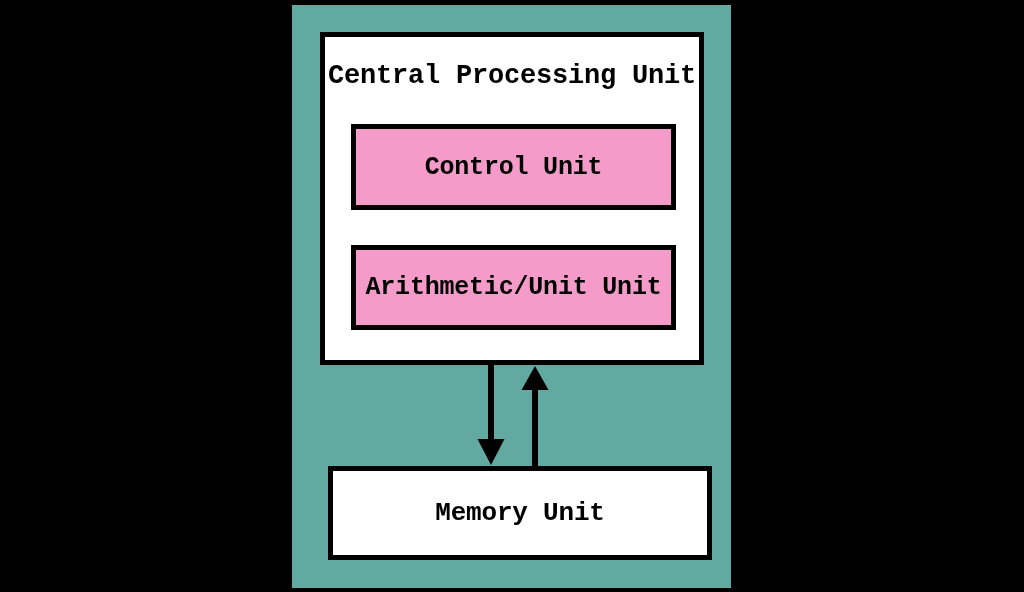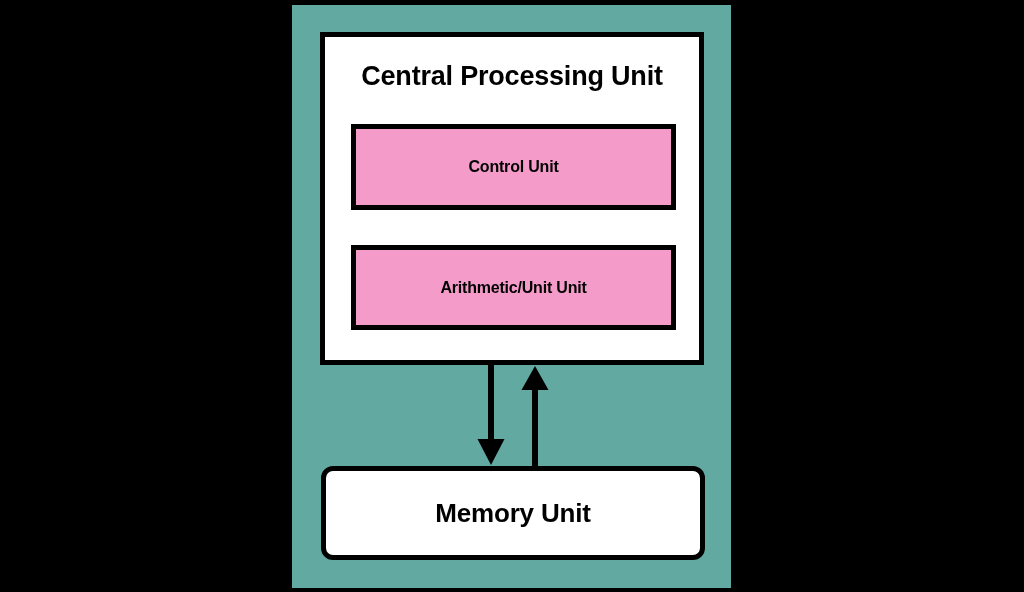--- a/index.html
+++ b/index.html
@@ -21,20 +21,21 @@
   }
 
   
   #teal-panel {
     position: absolute;
     left: 292px;
     top: 5px;
     width: 439px;
     height: 583px;
     background: #62A9A2;
+    font-family: Liberation Mono, monospace;
   }
 
   
   .box {
     position: absolute;
     box-sizing: border-box;
     border: 5px solid #000000;
   }
   .box-white { background: #FFFFFF; }
   .box-pink  { background: #F59BC9; }
@@ -67,37 +68,36 @@
   }
 
   #alu-box {
     left: 59px;
     top: 240px;    
     width: 325px;
     height: 85px;  
   }
 
   #memory-box {
-    left: 29px;
+    left: 36px;
     top: 461px;    
     width: 384px;
     height: 94px;  
-    border-radius: 12px;
   }
 
   .box-label {
     position: absolute;
     left: 0;
     top: 0;
     width: 100%;
     height: 100%;
     display: flex;
     align-items: center;
     justify-content: center;
-    font-size: 16px;
+    font-size: 25px;
     font-weight: bold;
     color: #000000;
     letter-spacing: -0.2px;
     text-align: center;
   }
   #memory-box .box-label { font-size: 26px; }
 
   
   #arrows-layer {
     position: absolute;

